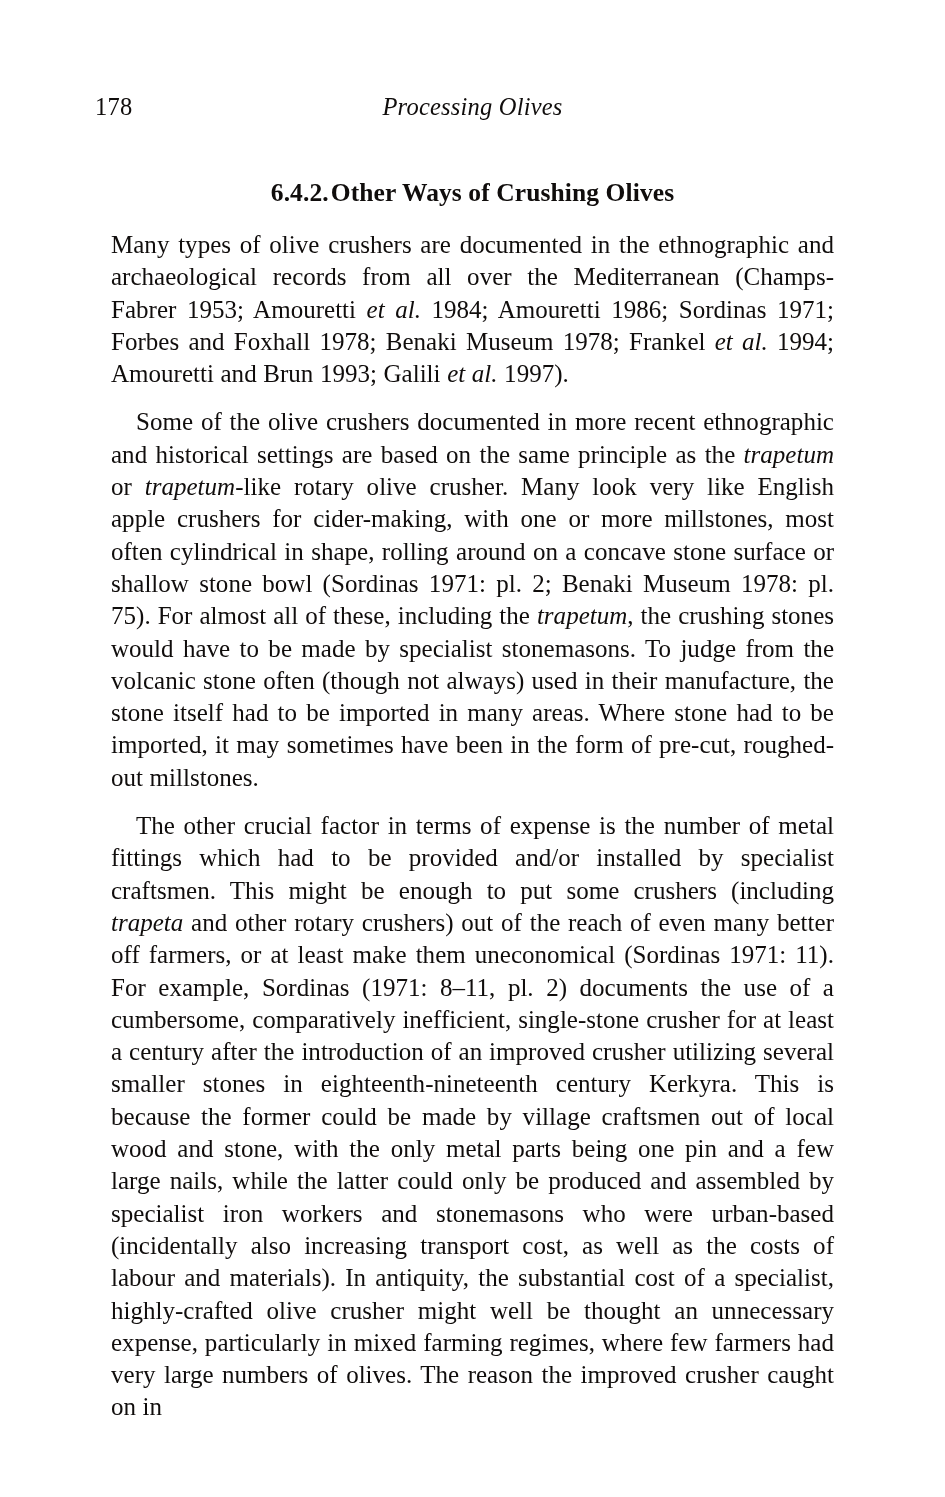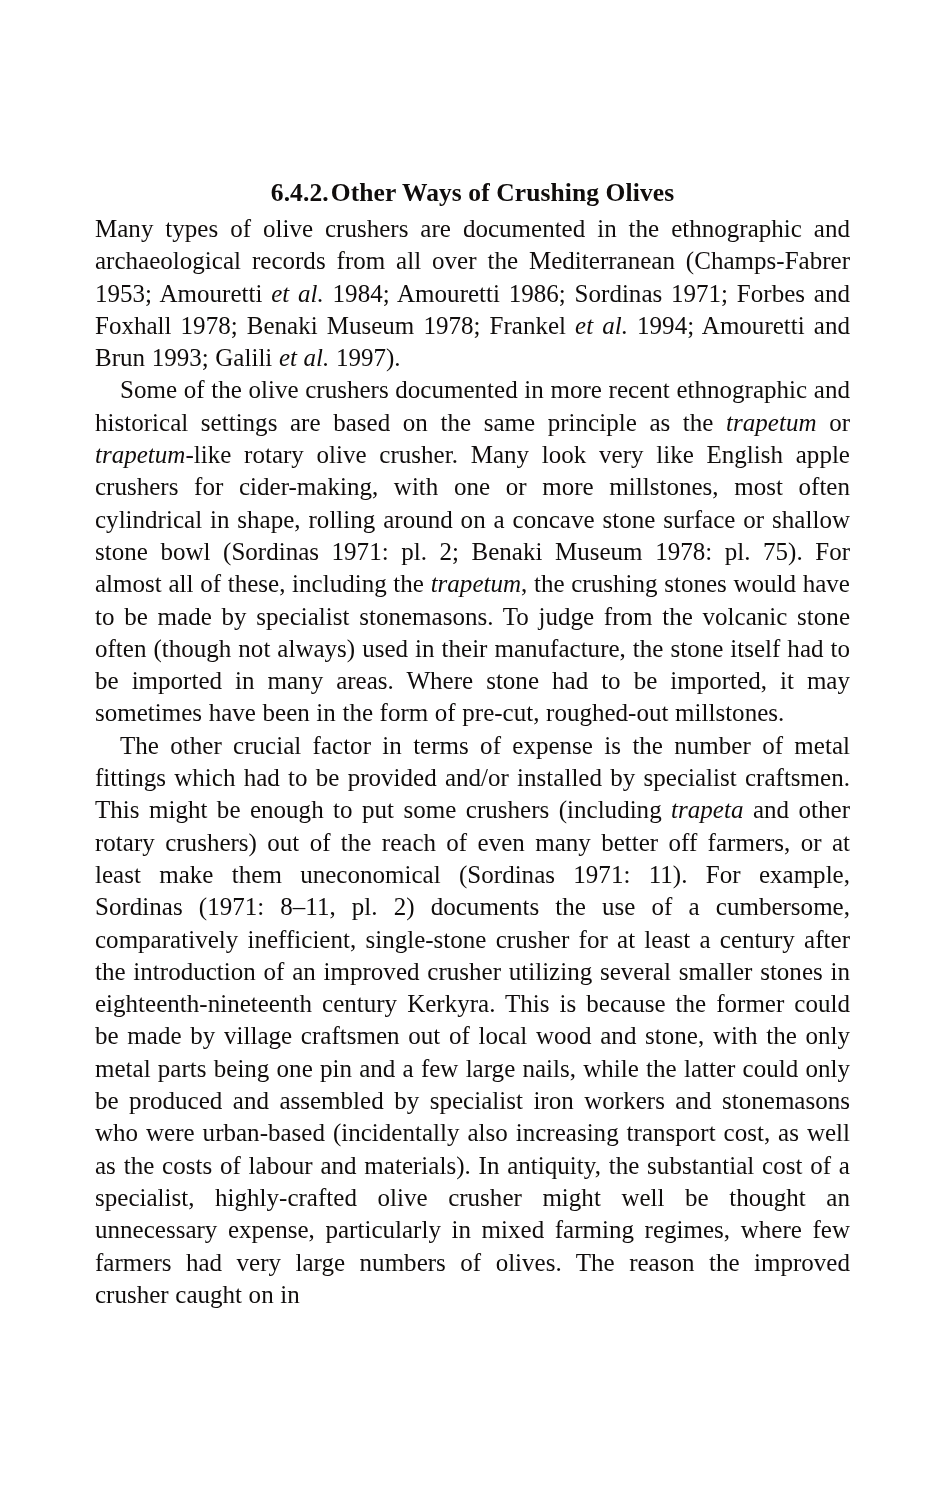--- a/index.html
+++ b/index.html
@@ -57,38 +57,42 @@
   }
   .heading .num { margin-right: 2px; }
   
   .column {
     position: absolute;
     left: 95px;
     top: 213px;
     width: 755px;
   }
   p.para {
-    margin: 0;
+    margin: 16px;
     font-size: 25px;
     line-height: 32.3px;
     text-align: justify;
     text-justify: inter-word;
     hyphens: none;
     -webkit-hyphens: none;
     letter-spacing: 0.02px;
     word-spacing: 0.3px;
   }
   p.para.indent { text-indent: 25px; font-family: Liberation Serif, serif; }
   p.para > i { font-style: italic; }
 </style>
 </head>
 <body>
 
 <div class="page">
 
+  <div class="runhead">
+    <span class="folio">178</span>
+    <span class="runhead-title">Processing Olives</span>
+  </div>
 
   <h2 class="heading">
     <span class="num">6.4.2.</span><span>Other Ways of Crushing Olives</span>
   </h2>
 
   <div class="column">
       <p class="para"><span>Many types of olive crushers are documented in the ethnographic and archaeological records from all over the Mediterranean (Champs-Fabrer 1953; Amouretti </span><i>et al.</i><span> 1984; Amouretti 1986; Sordinas 1971; Forbes and Foxhall 1978; Benaki Museum 1978; Frankel </span><i>et al.</i><span> 1994; Amouretti and Brun 1993; Galili </span><i>et al.</i><span> 1997).</span></p>
       <p class="para indent"><span>Some of the olive crushers documented in more recent ethnographic and historical settings are based on the same principle as the </span><i>trapetum</i><span> or </span><i>trapetum</i><span>-like rotary olive crusher. Many look very like English apple crushers for cider-making, with one or more millstones, most often cylindrical in shape, rolling around on a concave stone surface or shallow stone bowl (Sordinas 1971: pl. 2; Benaki Museum 1978: pl. 75). For almost all of these, including the </span><i>trapetum</i><span>, the crushing stones would have to be made by specialist stonemasons. To judge from the volcanic stone often (though not always) used in their manufacture, the stone itself had to be imported in many areas. Where stone had to be imported, it may sometimes have been in the form of pre-cut, roughed-out millstones.</span></p>
       <p class="para indent"><span>The other crucial factor in terms of expense is the number of metal fittings which had to be provided and/or installed by specialist craftsmen. This might be enough to put some crushers (including </span><i>trapeta</i><span> and other rotary crushers) out of the reach of even many better off farmers, or at least make them uneconomical (Sordinas 1971: 11). For example, Sordinas (1971: 8–11, pl. 2) documents the use of a cumbersome, comparatively inefficient, single-stone crusher for at least a century after the introduction of an improved crusher utilizing several smaller stones in eighteenth-nineteenth century Kerkyra. This is because the former could be made by village craftsmen out of local wood and stone, with the only metal parts being one pin and a few large nails, while the latter could only be produced and assembled by specialist iron workers and stonemasons who were urban-based (incidentally also increasing transport cost, as well as the costs of labour and materials). In antiquity, the substantial cost of a specialist, highly-crafted olive crusher might well be thought an unnecessary expense, particularly in mixed farming regimes, where few farmers had very large numbers of olives. The reason the improved crusher caught on in</span></p>
     </div>

